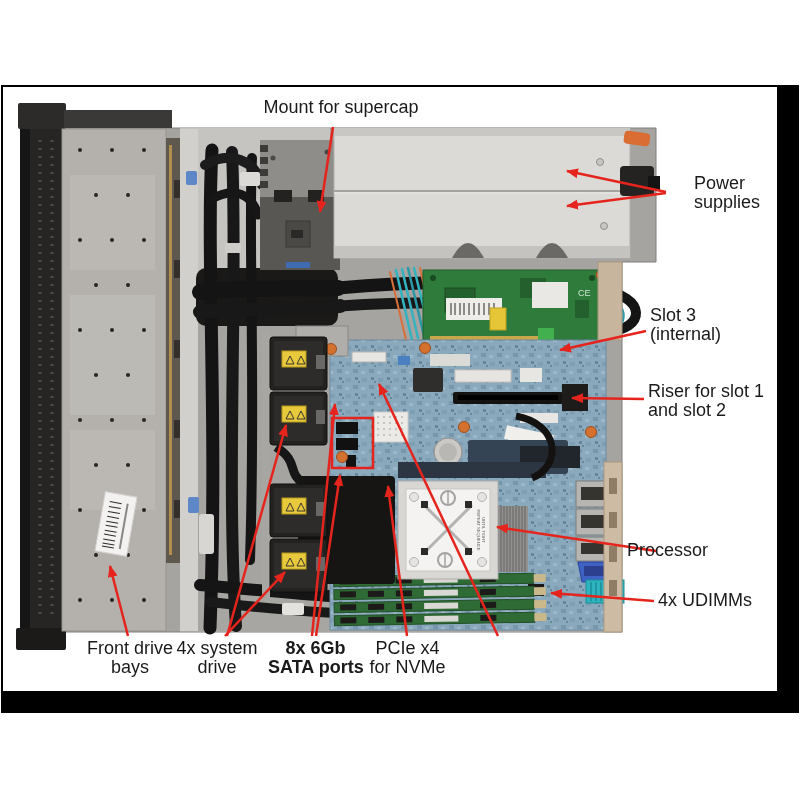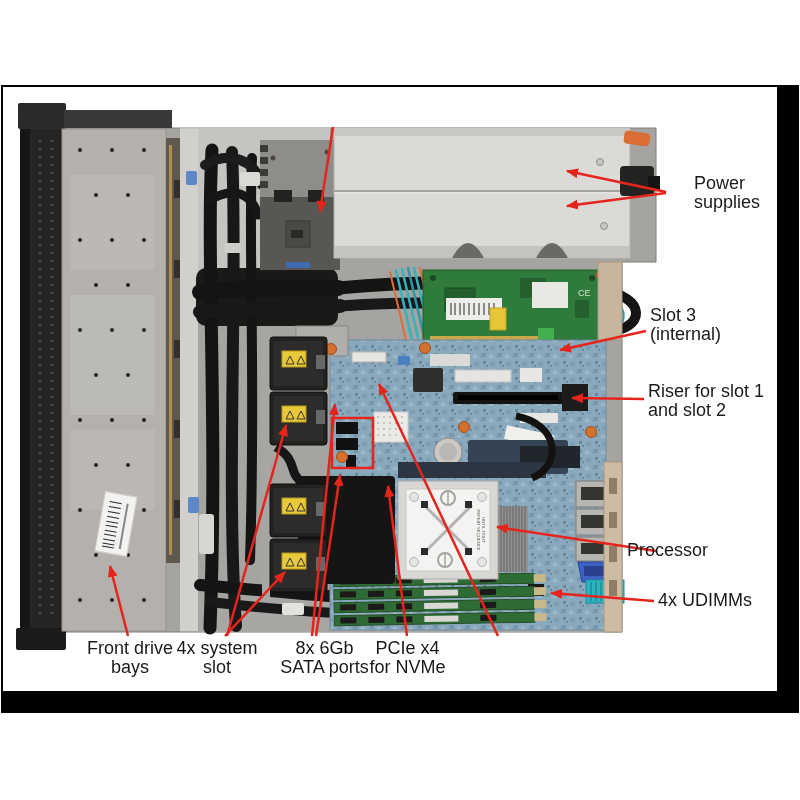--- a/index.html
+++ b/index.html
@@ -435,20 +435,23 @@
           <path d="M128,636 L110,566" marker-end="url(#ah)"></path>
           <path d="M227,636 L286,425" marker-end="url(#ah)"></path>
           <path d="M225,636 L285,572" marker-end="url(#ah)"></path>
           <path d="M312,636 L335,404" marker-end="url(#ah)"></path>
           <path d="M316,636 L340,475" marker-end="url(#ah)"></path>
           <path d="M407,636 L388,486" marker-end="url(#ah)"></path>
           <path d="M498,636 L379,384" marker-end="url(#ah)"></path>
         </g>
       </svg>
 
+      <div class="lbl center" style="left:255px; top:11px; width:166px;">
+        <div>Mount for supercap</div>
+      </div>
 
       <div class="lbl" style="left:667px; top:87px;margin-left:24px;">
         <div>Power</div>
         <div>supplies</div>
       </div>
 
       <div class="lbl" style="left:647px; top:219px;">
         <div>Slot 3</div>
         <div>(internal)</div>
       </div>
@@ -466,24 +469,24 @@
         <div>4x UDIMMs</div>
       </div>
 
       <div class="lbl center" style="left:81px; top:552px; width:92px;">
         <div>Front drive</div>
         <div>bays</div>
       </div>
 
       <div class="lbl center" style="left:168px; top:552px; width:92px;">
         <div>4x system</div>
-        <div>slot</div>
-      </div>
-
-      <div class="lbl center" style="left:274px; top:552px; width:95px;">
+        <div>drive</div>
+      </div>
+
+      <div class="lbl center" style="left:265px; top:552px; width:95px;font-weight:bold;">
         <div>8x 6Gb</div>
         <div>SATA ports</div>
       </div>
 
       <div class="lbl center" style="left:357px; top:552px; width:95px;">
         <div>PCIe x4</div>
         <div>for NVMe</div>
       </div>
 
 

